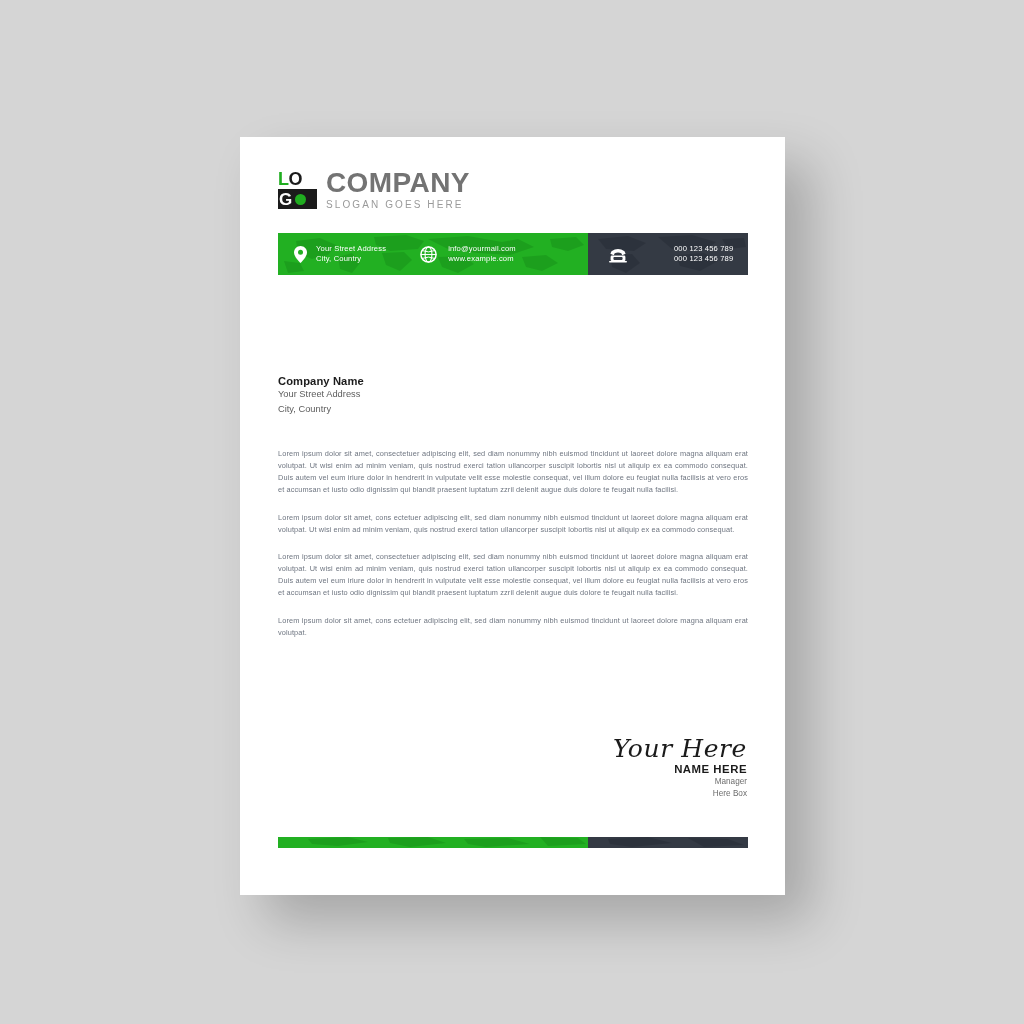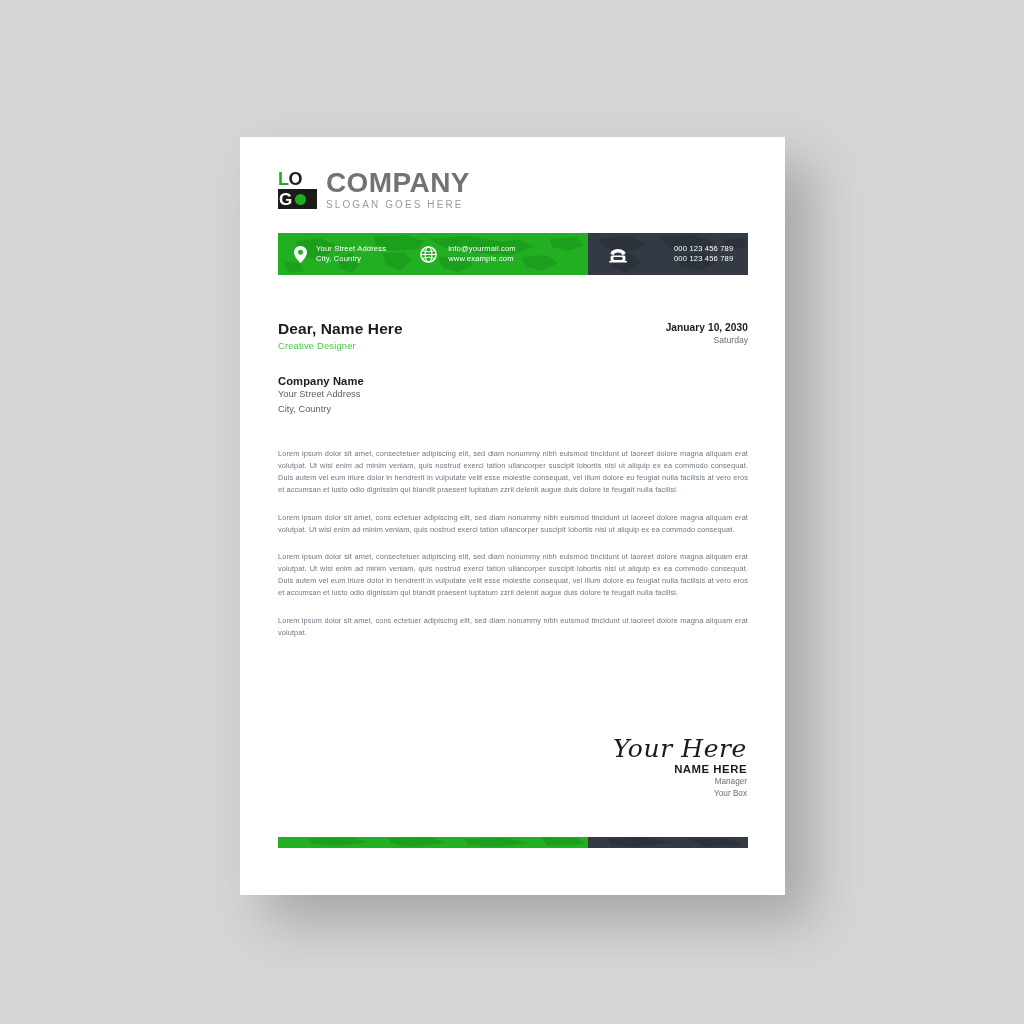--- a/index.html
+++ b/index.html
@@ -378,49 +378,39 @@
         </span>
         <span class="contact-lines">
           <span>000 123 456 789</span><br>
           <span>000 123 456 789</span>
         </span>
       </div>
     </div>
 
   </div>
 
-  <div id="salutation-row">
-    <div>
-      <div id="salutation-name">Dear, Name Here</div>
-      <div id="salutation-role">Creative Designer</div>
-    </div>
-    <div id="date-block">
-      <div id="date-main">January 10, 2030</div>
-      <div id="date-day">Saturday</div>
-    </div>
-  </div>
 
   <div id="recipient-block">
     <div id="recipient-company">Company Name</div>
     <div class="recipient-line">Your Street Address</div>
     <div class="recipient-line">City, Country</div>
   </div>
 
   <div id="letter-body">
     <p class="body-paragraph">Lorem ipsum dolor sit amet, consectetuer adipiscing elit, sed diam nonummy nibh euismod tincidunt ut laoreet dolore magna aliquam erat volutpat. Ut wisi enim ad minim veniam, quis nostrud exerci tation ullancorper suscipit lobortis nisl ut aliquip ex ea commodo consequat. Duis autem vel eum iriure dolor in hendrerit in vulputate velit esse molestie consequat, vel illum dolore eu feugiat nulla facilisis at vero eros et accumsan et iusto odio dignissim qui blandit praesent luptatum zzril delenit augue duis dolore te feugait nulla facilisi.</p>
     <p class="body-paragraph">Lorem ipsum dolor sit amet, cons ectetuer adipiscing elit, sed diam nonummy nibh euismod tincidunt ut laoreet dolore magna aliquam erat volutpat. Ut wisi enim ad minim veniam, quis nostrud exerci tation ullancorper suscipit lobortis nisl ut aliquip ex ea commodo consequat.</p>
     <p class="body-paragraph">Lorem ipsum dolor sit amet, consectetuer adipiscing elit, sed diam nonummy nibh euismod tincidunt ut laoreet dolore magna aliquam erat volutpat. Ut wisi enim ad minim veniam, quis nostrud exerci tation ullancorper suscipit lobortis nisl ut aliquip ex ea commodo consequat. Duis autem vel eum iriure dolor in hendrerit in vulputate velit esse molestie consequat, vel illum dolore eu feugiat nulla facilisis at vero eros et accumsan et iusto odio dignissim qui blandit praesent luptatum zzril delenit augue duis dolore te feugait nulla facilisi.</p>
     <p class="body-paragraph">Lorem ipsum dolor sit amet, cons ectetuer adipiscing elit, sed diam nonummy nibh euismod tincidunt ut laoreet dolore magna aliquam erat volutpat.</p>
   </div>
 
   <div id="signature-block">
     <div id="signature-script">Your Here</div>
     <div id="signature-name">NAME HERE</div>
     <div class="signature-sub">Manager</div>
-    <div class="signature-sub">Your Box</div>
+    <div class="signature-sub">Here Box</div>
   </div>
 
   <div id="footer-bar">
     <div id="footer-green">
       <svg class="bar-map" viewBox="0 0 310 11" preserveAspectRatio="xMidYMid slice">
         <g fill="#0f7a12">
           <path d="M30 2 L70 0 L90 5 L60 9 L34 7 Z"></path>
           <path d="M110 1 L150 0 L168 6 L132 10 L112 6 Z"></path>
           <path d="M186 2 L230 1 L252 7 L208 10 L190 7 Z"></path>
           <path d="M262 0 L300 1 L308 7 L270 9 Z"></path>

